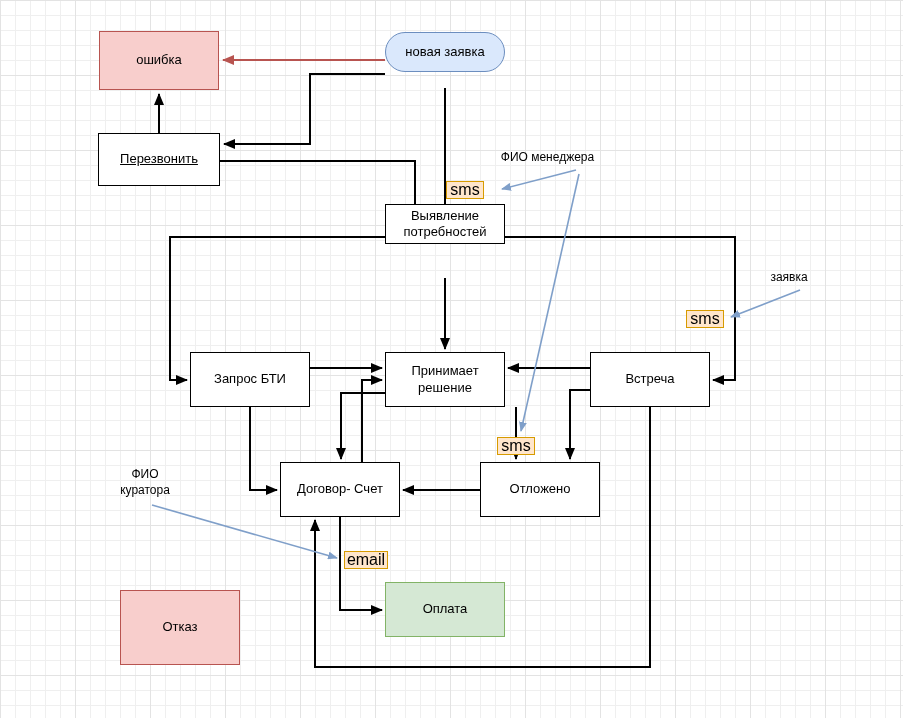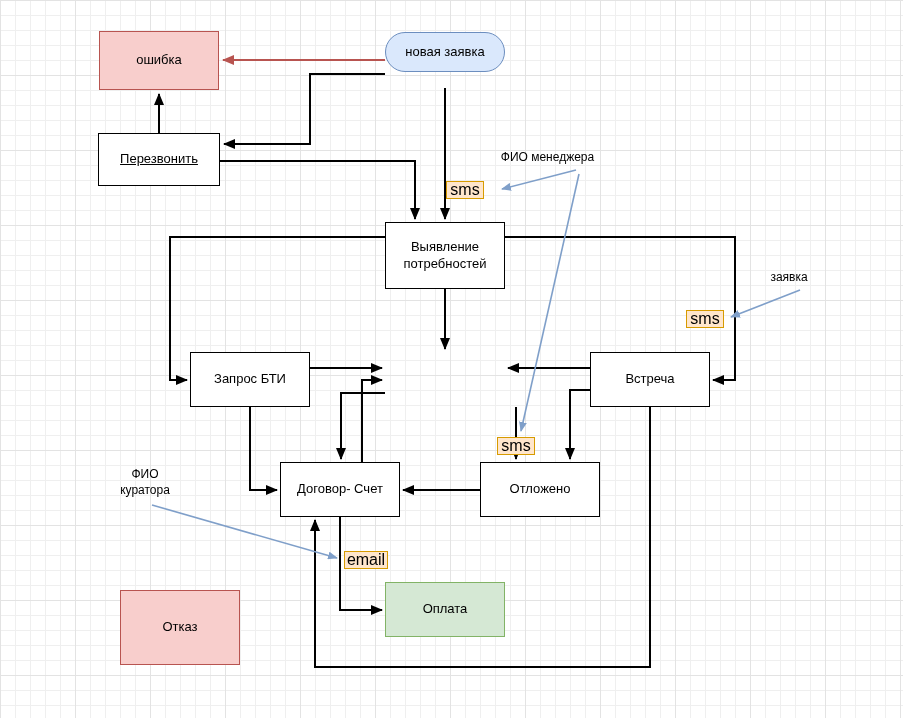--- a/index.html
+++ b/index.html
@@ -107,26 +107,30 @@
 
   <div class="node pink" style="left:99px;  top:31px;  width:120px; height:59px;">
       <span>ошибка</span>
     </div>
   <div class="node blue" style="left:385px; top:32px;  width:120px; height:40px;border-radius:22px;">
       <span>новая заявка</span>
     </div>
   <div class="node" style="left:98px;  top:133px; width:122px; height:53px;text-decoration:underline;">
       <span>Перезвонить</span>
     </div>
-  <div class="node" style="left:385px; top:222px; width:120px; height:67px;">
+  <div class="node" style="left:385px; top:204px; width:120px; height:40px;">
       <span>Выявление
 потребностей</span>
     </div>
   <div class="node" style="left:190px; top:352px; width:120px; height:55px;">
       <span>Запрос БТИ</span>
+    </div>
+  <div class="node" style="left:385px; top:352px; width:120px; height:55px;">
+      <span>Принимает
+решение</span>
     </div>
   <div class="node" style="left:590px; top:352px; width:120px; height:55px;">
       <span>Встреча</span>
     </div>
   <div class="node" style="left:280px; top:462px; width:120px; height:55px;">
       <span>Договор- Счет</span>
     </div>
   <div class="node" style="left:480px; top:462px; width:120px; height:55px;">
       <span>Отложено</span>
     </div>

